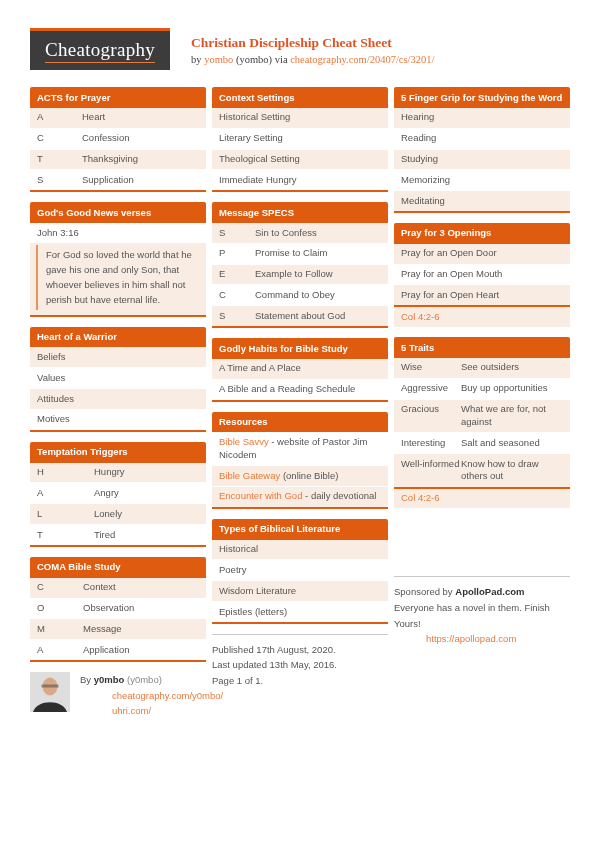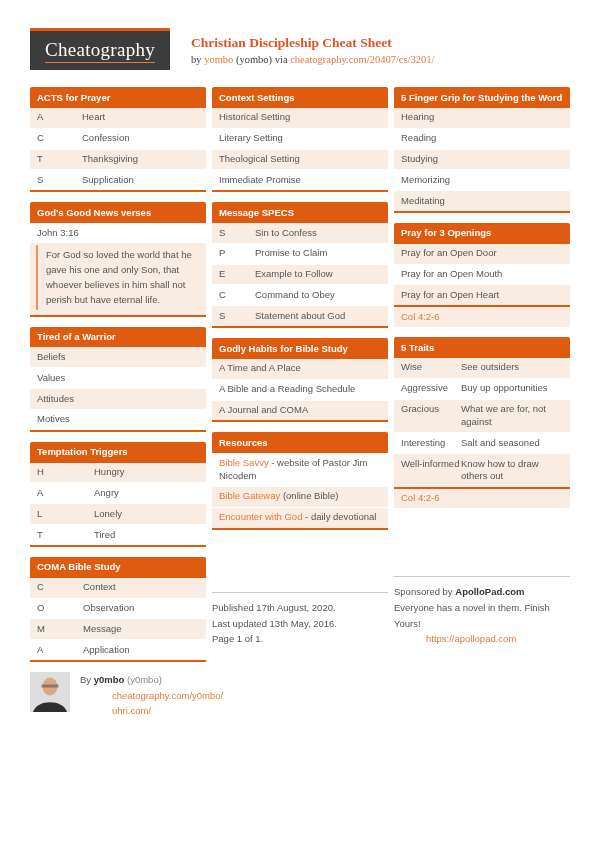--- a/index.html
+++ b/index.html
@@ -107,21 +107,21 @@
           <div class="card">
             <div class="card-title">God's Good News verses</div>
             <div class="card-body">
               <div class="row">John 3:16</div>
               <div class="verse-quote">
                 <div class="inner">For God so loved the world that he gave his one and only Son, that whoever believes in him shall not perish but have eternal life.</div>
               </div>
             </div>
           </div>
           <div class="card">
-            <div class="card-title">Tired of a Warrior</div>
+            <div class="card-title">Heart of a Warrior</div>
             <div class="card-body">
               <div class="row alt">Beliefs</div>
               <div class="row">Values</div>
               <div class="row alt">Attitudes</div>
               <div class="row">Motives</div>
             </div>
           </div>
           <div class="card">
             <div class="card-title">Temptation Triggers</div>
             <div class="card-body">
@@ -187,21 +187,21 @@
     </div>
 
     <div class="column">
       <div class="sections">
           <div class="card">
             <div class="card-title">Context Settings</div>
             <div class="card-body">
               <div class="row alt">Historical Setting</div>
               <div class="row">Literary Setting</div>
               <div class="row alt">Theological Setting</div>
-              <div class="row">Immediate Promise</div>
+              <div class="row">Immediate Hungry</div>
             </div>
           </div>
           <div class="card">
             <div class="card-title">Message SPECS</div>
             <div class="card-body">
               <div class="row alt kv">
                 <span class="k" style="flex: 0 0 36px;">S</span>
                 <span class="v">Sin to Confess</span>
               </div>
               <div class="row kv">
@@ -220,29 +220,37 @@
                 <span class="k" style="flex: 0 0 36px;">S</span>
                 <span class="v">Statement about God</span>
               </div>
             </div>
           </div>
           <div class="card">
             <div class="card-title">Godly Habits for Bible Study</div>
             <div class="card-body">
               <div class="row alt">A Time and A Place</div>
               <div class="row">A Bible and a Reading Schedule</div>
-              <div class="row alt">A Journal and COMA</div>
             </div>
           </div>
           <div class="card">
             <div class="card-title">Resources</div>
             <div class="card-body">
               <div class="row"><span class="link">Bible Savvy</span> - website of Pastor Jim Nicodem</div>
               <div class="row alt"><span class="link">Bible Gateway</span> (online Bible)</div>
               <div class="row alt"><span class="link">Encounter with God</span> - daily devotional</div>
+            </div>
+          </div>
+          <div class="card">
+            <div class="card-title">Types of Biblical Literature</div>
+            <div class="card-body">
+              <div class="row alt">Historical</div>
+              <div class="row">Poetry</div>
+              <div class="row alt">Wisdom Literature</div>
+              <div class="row">Epistles (letters)</div>
             </div>
           </div>
         </div>
       <div class="footer ruled">
         <div>Published 17th August, 2020.</div>
         <div>Last updated 13th May, 2016.</div>
         <div>Page 1 of 1.</div>
       </div>
     </div>
 

